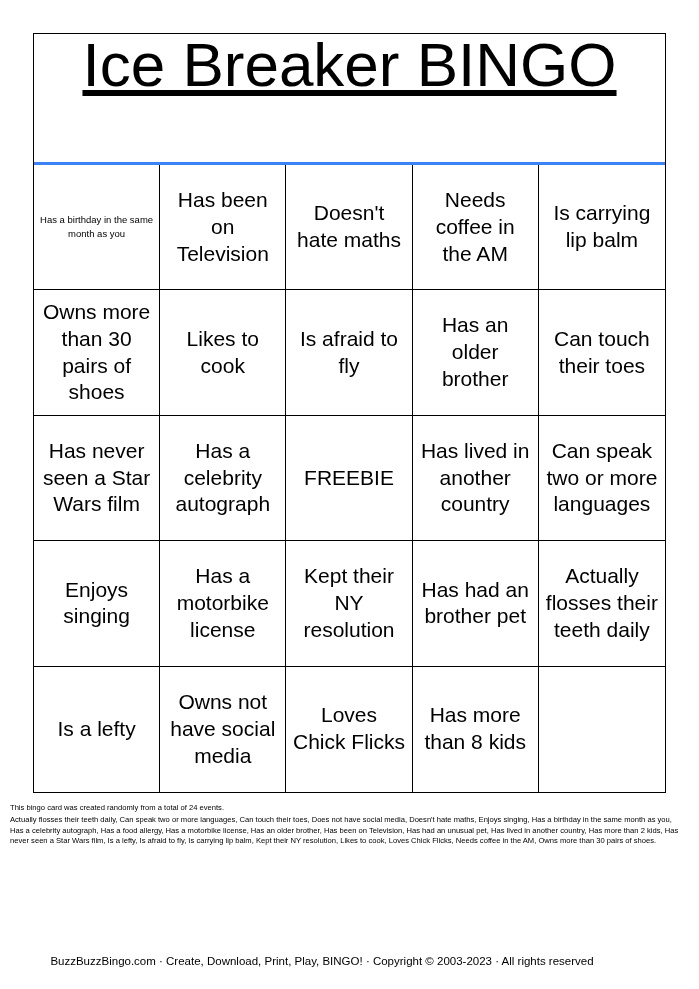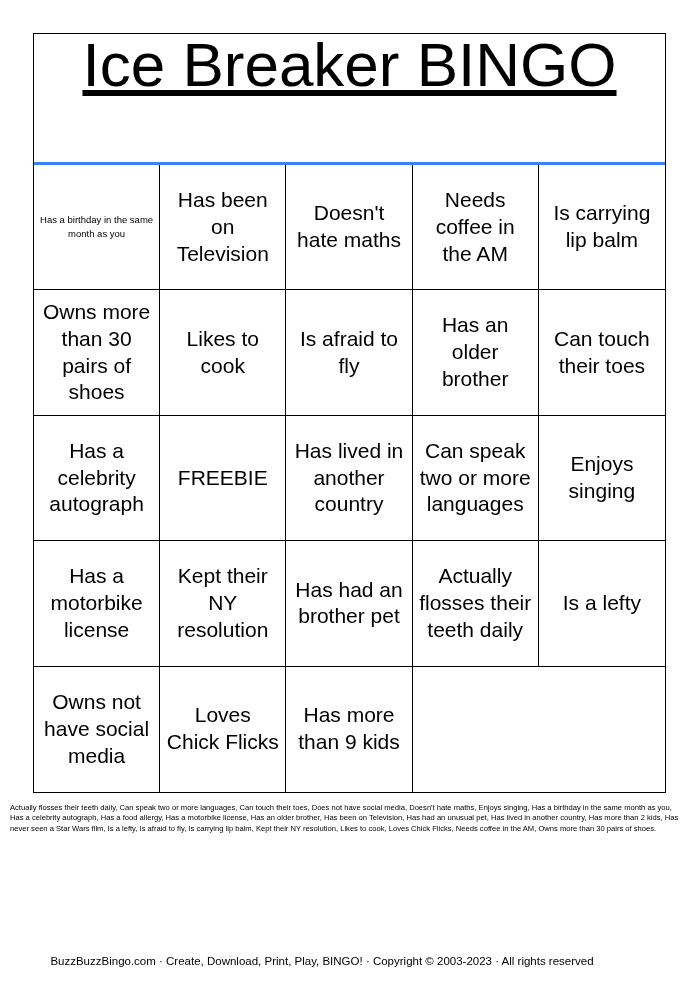--- a/index.html
+++ b/index.html
@@ -115,38 +115,40 @@
       <div class="cell">Doesn't hate maths</div>
       <div class="cell">Needs coffee in the AM</div>
       <div class="cell">Is carrying lip balm</div>
 
       <div class="cell">Owns more than 30 pairs of shoes</div>
       <div class="cell">Likes to cook</div>
       <div class="cell">Is afraid to fly</div>
       <div class="cell">Has an older brother</div>
       <div class="cell">Can touch their toes</div>
 
+      <div class="cell">Has never seen a Star Wars film</div>
       <div class="cell">Has a celebrity autograph</div>
       <div class="cell">FREEBIE</div>
       <div class="cell">Has lived in another country</div>
       <div class="cell">Can speak two or more languages</div>
 
       <div class="cell">Enjoys singing</div>
       <div class="cell">Has a motorbike license</div>
       <div class="cell">Kept their NY resolution</div>
       <div class="cell">Has had an brother pet</div>
       <div class="cell">Actually flosses their teeth daily</div>
 
       <div class="cell">Is a lefty</div>
       <div class="cell">Owns not have social media</div>
       <div class="cell">Loves Chick Flicks</div>
-      <div class="cell">Has more than 9 kids</div>
+      <div class="cell">Has more than 8 kids</div>
 
     </div>
   </div>
 
   <div class="notes">
+    <p class="line1">This bingo card was created randomly from a total of 24 events.</p>
     <p>Actually flosses their teeth daily, Can speak two or more languages, Can touch their toes, Does not have social media, Doesn't hate maths, Enjoys singing, Has a birthday in the same month as you, Has a celebrity autograph, Has a food allergy, Has a motorbike license, Has an older brother, Has been on Television, Has had an unusual pet, Has lived in another country, Has more than 2 kids, Has never seen a Star Wars film, Is a lefty, Is afraid to fly, Is carrying lip balm, Kept their NY resolution, Likes to cook, Loves Chick Flicks, Needs coffee in the AM, Owns more than 30 pairs of shoes.</p>
   </div>
 
   <div class="footer">BuzzBuzzBingo.com · Create, Download, Print, Play, BINGO! · Copyright © 2003-2023 · All rights reserved</div>
 
 </div>
 
 </body></html>

